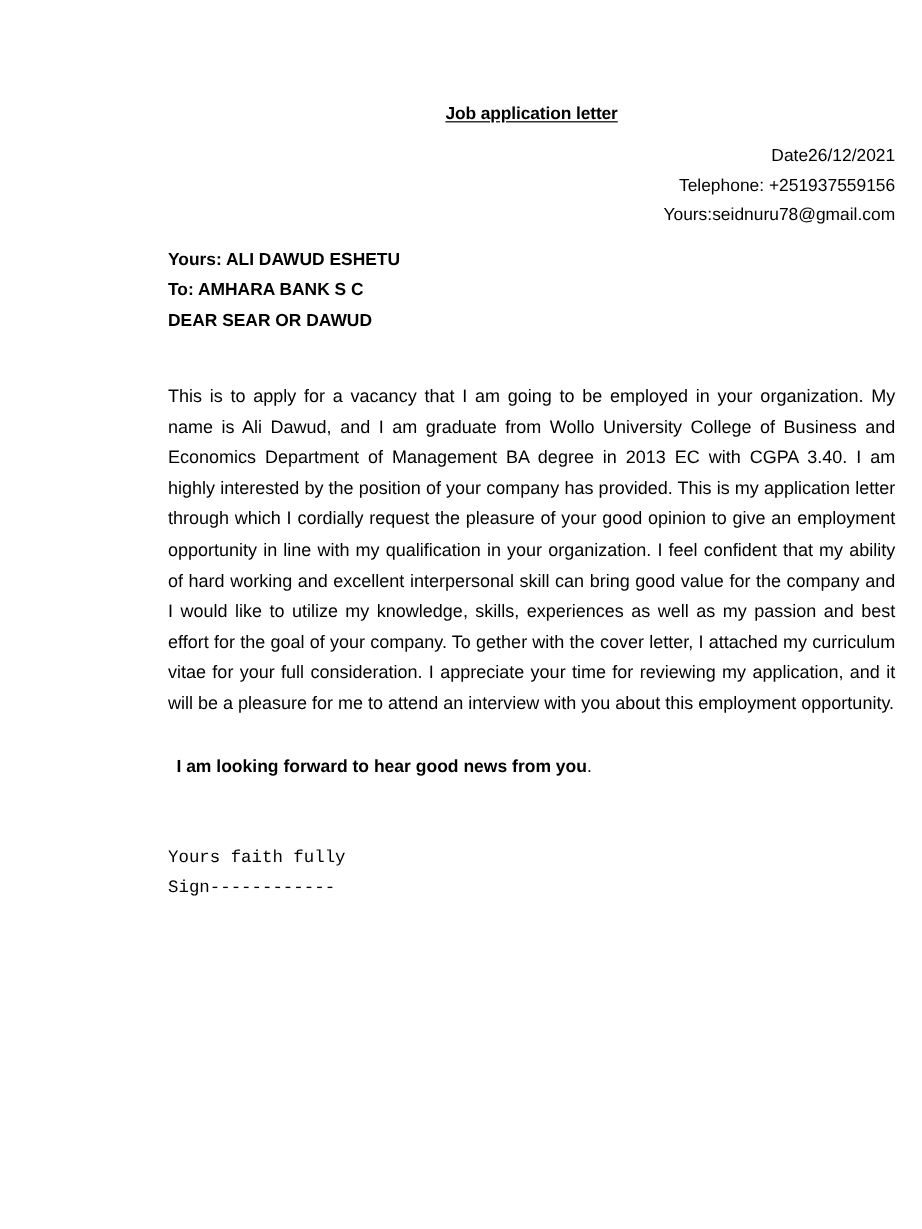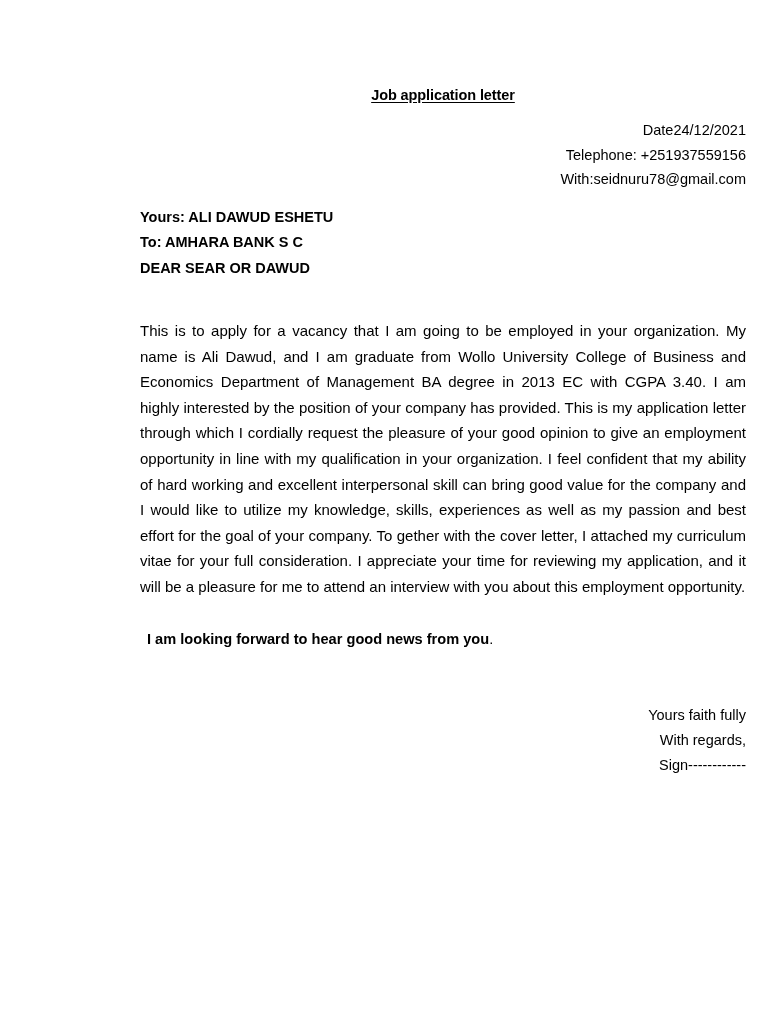--- a/index.html
+++ b/index.html
@@ -80,54 +80,53 @@
     font-weight: bold;
     line-height: 24px;
   }
   .closing-line .period {
     font-weight: normal;
   }
 
   
   .signature-block {
     margin-top: 52px;
-    text-align: right;
     font-size: 14.5px;
     line-height: 25px;
+    font-family: Liberation Mono, monospace;
   }
   .sig-line { display: block; white-space: nowrap; }
   .sig-name { margin-top: 26px; }
   .sig-sign { letter-spacing: 0px; }
 </style>
 </head>
 <body>
 
 <div class="page">
   <div class="content">
 
     <div class="doc-title">Job application letter</div>
 
     <div class="contact-block">
-      <span class="contact-line">Date24/12/2021</span>
+      <span class="contact-line">Date26/12/2021</span>
       <span class="contact-line">Telephone: +251937559156</span>
-      <span class="contact-line">With:seidnuru78@gmail.com</span>
+      <span class="contact-line">Yours:seidnuru78@gmail.com</span>
     </div>
 
     <div class="address-block">
       <span class="address-line">Yours: ALI DAWUD ESHETU</span>
       <span class="address-line">To: AMHARA BANK S C</span>
       <span class="address-line">DEAR SEAR OR DAWUD</span>
     </div>
 
     <p class="body-paragraph">This is to apply for a vacancy that I am going to be employed in your organization. My name is Ali Dawud, and I am graduate from Wollo University College of Business and Economics Department of Management BA degree in 2013 EC with CGPA 3.40. I am highly interested by the position of your company has provided. This is my application letter through which I cordially request the pleasure of your good opinion to give an employment opportunity in line with my qualification in your organization. I feel confident that my ability of hard working and excellent interpersonal skill can bring good value for the company and I would like to utilize my knowledge, skills, experiences as well as my passion and best effort for the goal of your company. To gether with the cover letter, I attached my curriculum vitae for your full consideration. I appreciate your time for reviewing my application, and it will be a pleasure for me to attend an interview with you about this employment opportunity.</p>
 
     <div class="closing-line">
       <span>I am looking forward to hear good news from you</span><span class="period">.</span>
     </div>
 
     <div class="signature-block">
       <span class="sig-line">Yours faith fully</span>
-      <span class="sig-line">With regards,</span>
       <span class="sig-line sig-sign">Sign------------</span>
     </div>
 
   </div>
 </div>
 
 </body></html>

